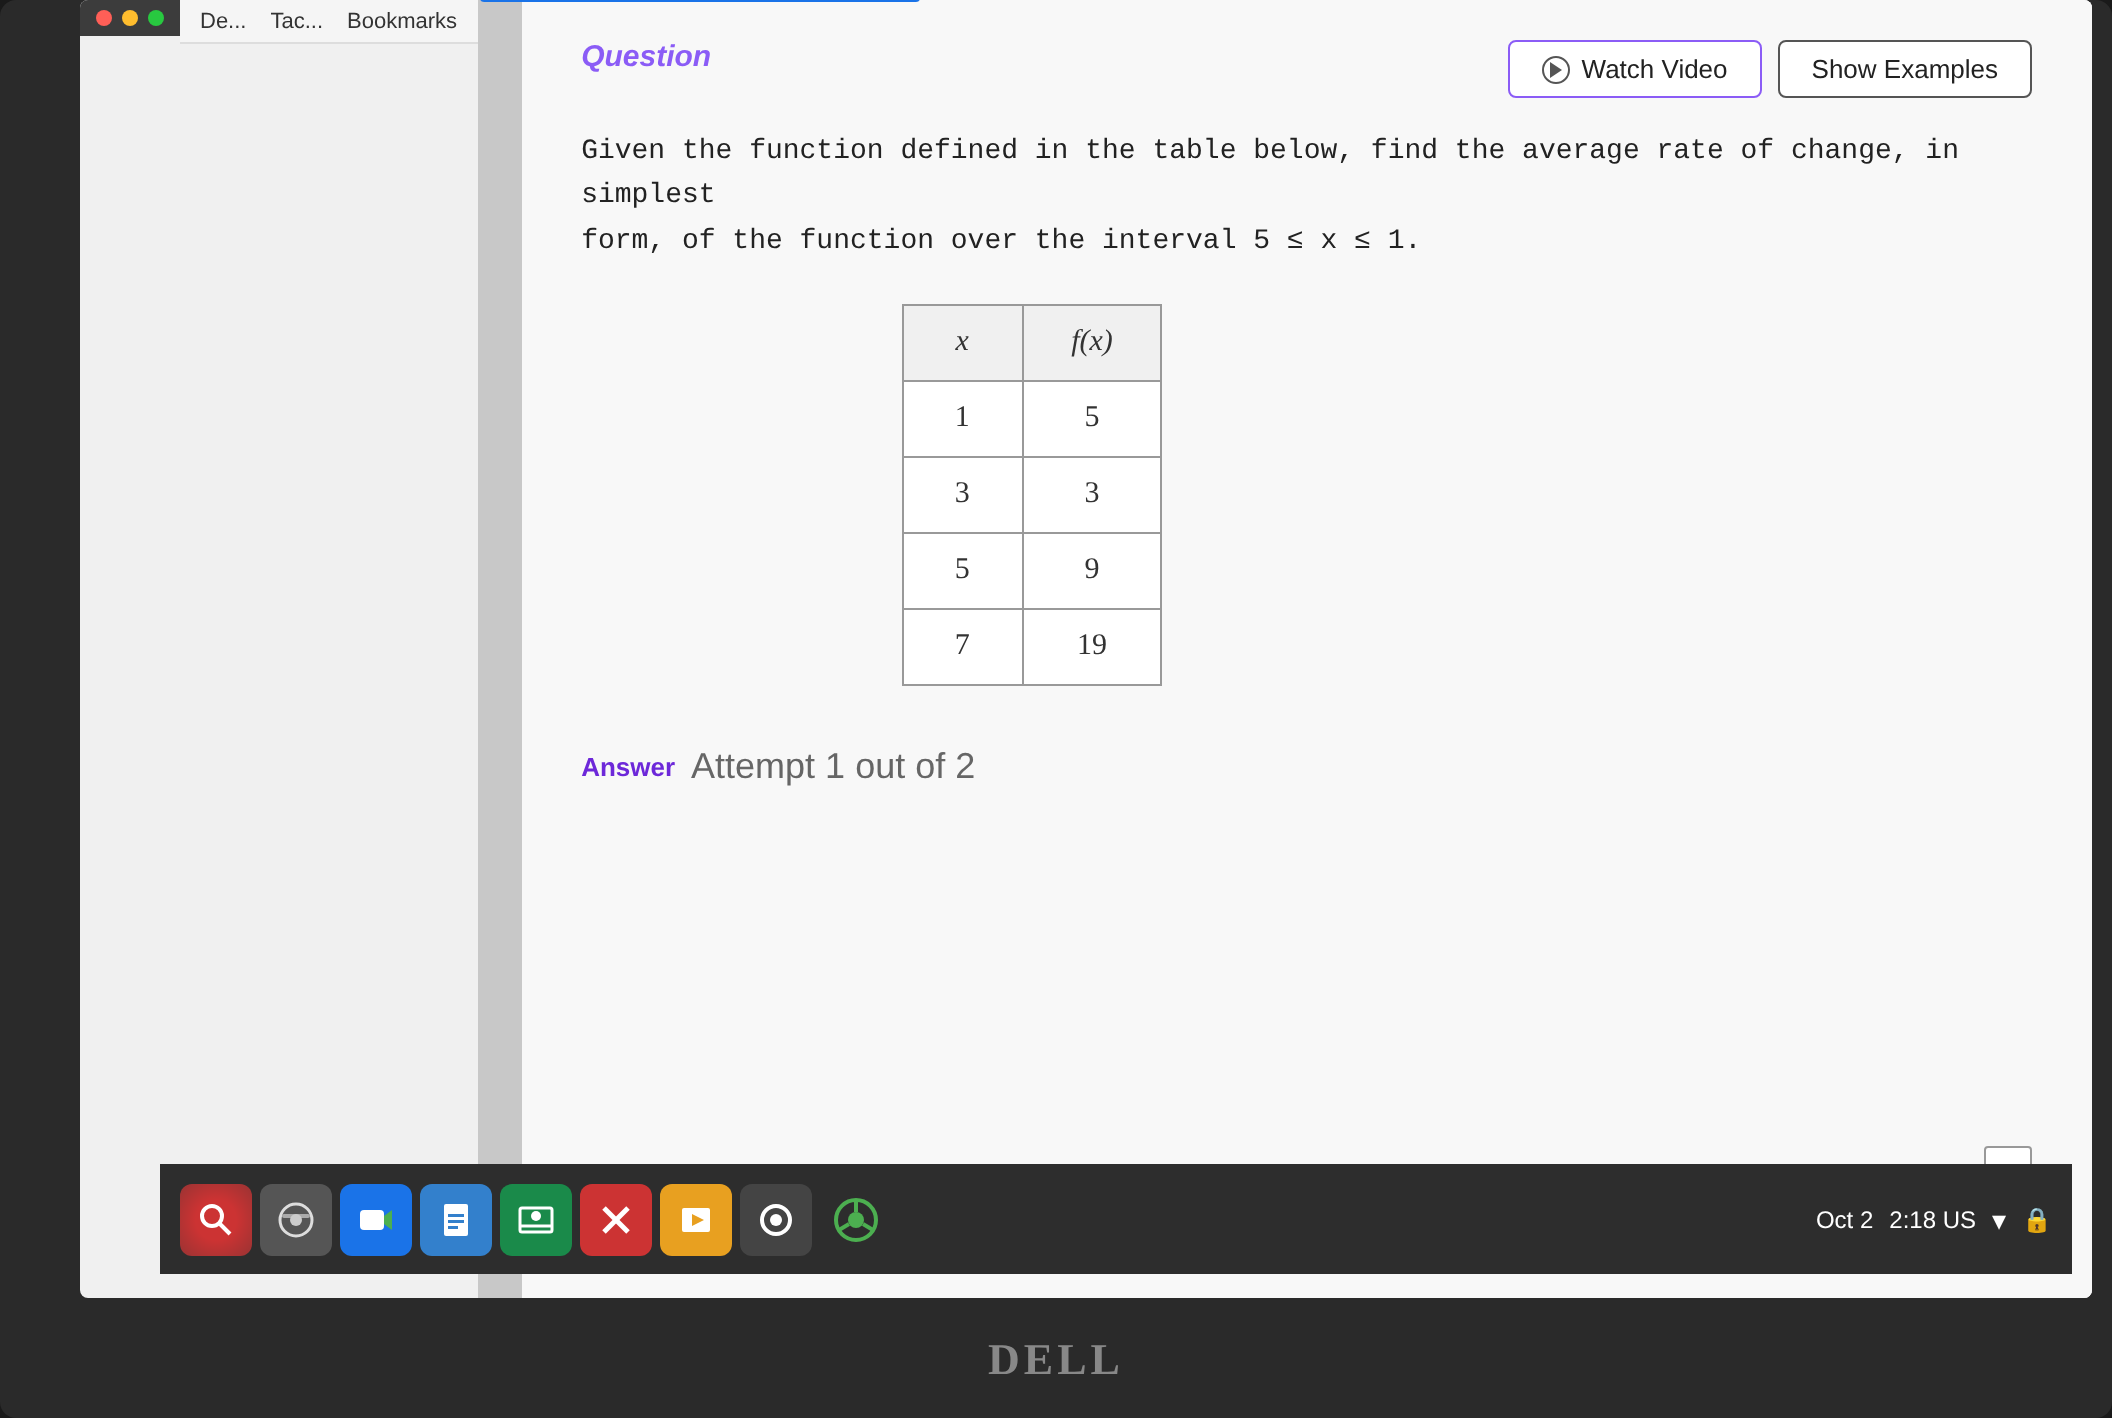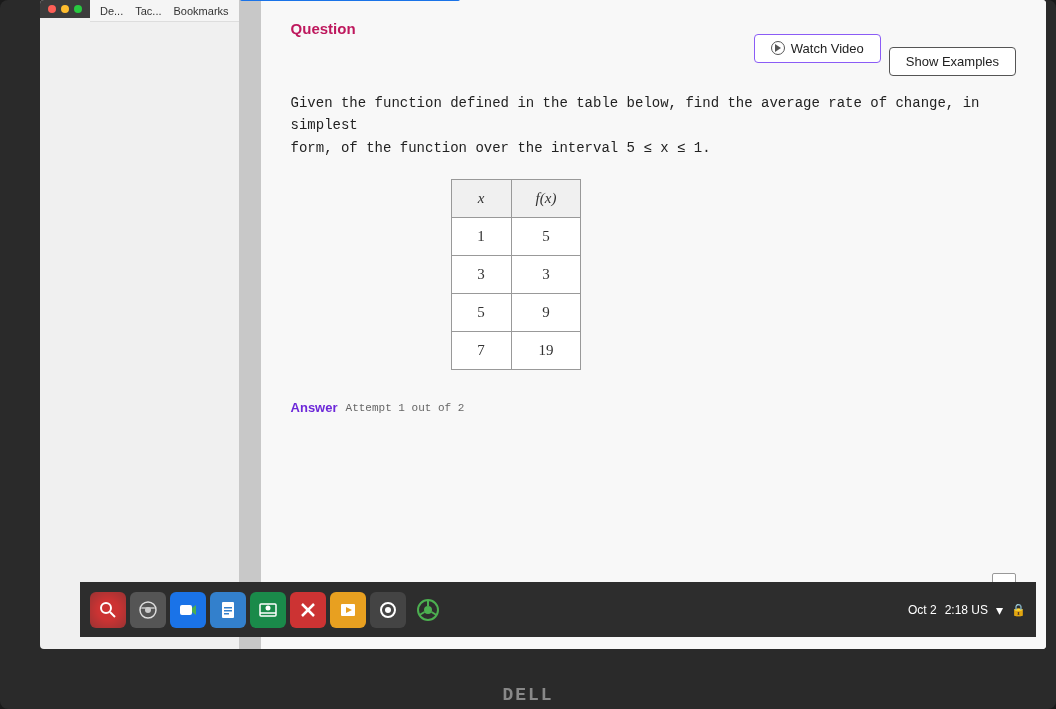--- a/index.html
+++ b/index.html
@@ -96,22 +96,23 @@
     .question-header {
       display: flex;
       align-items: flex-start;
       justify-content: space-between;
       margin-bottom: 16px;
     }
 
     .question-label {
       font-size: 15px;
       font-weight: 600;
-      color: #be185d;
-      font-family: Arial, sans-serif;
+      color: #8b5cf6;
+      font-family: Arial, sans-serif;
+      font-style: italic;
     }
 
     .header-buttons {
       display: flex;
       gap: 8px;
       align-items: center;
     }
 
     .btn-watch {
       display: flex;
@@ -148,21 +149,20 @@
 
     .btn-examples {
       padding: 6px 16px;
       border: 1px solid #555;
       border-radius: 4px;
       background: white;
       font-size: 13px;
       font-family: Arial, sans-serif;
       cursor: pointer;
       color: #222;
-      margin-top: 27px;
     }
 
     
     .question-text {
       font-size: 14px;
       color: #222;
       line-height: 1.6;
       margin-bottom: 20px;
       font-family: Liberation Mono, monospace;
       max-width: 700px;
@@ -207,23 +207,23 @@
     }
 
     .answer-label {
       font-size: 13px;
       font-weight: 700;
       color: #6d28d9;
       font-family: Arial, sans-serif;
     }
 
     .attempt-label {
-      font-size: 11px;
+      font-size: 18px;
       color: #666;
-      font-family: Liberation Mono, monospace;
+      font-family: Liberation Sans, sans-serif;
     }
 
     
     .content-icon {
       position: absolute;
       bottom: 60px;
       right: 30px;
       width: 24px;
       height: 16px;
       border: 1.5px solid #999;
@@ -263,26 +263,26 @@
       align-items: center;
       gap: 8px;
       color: white;
       font-family: Arial, sans-serif;
       font-size: 12px;
     }
 
     
     .dell-logo {
       position: absolute;
-      bottom: 4px;
+      bottom: 16px;
       left: 50%;
       transform: translateX(-50%);
       color: #888;
-      font-size: 18px;
-      font-family: Liberation Mono, monospace;
+      font-size: 22px;
+      font-family: Liberation Serif, serif;
       font-weight: 700;
       letter-spacing: 2px;
     }
 
     .chromebook-icon {
       width: 36px;
       height: 36px;
       border-radius: 6px;
       display: flex;
       align-items: center;

